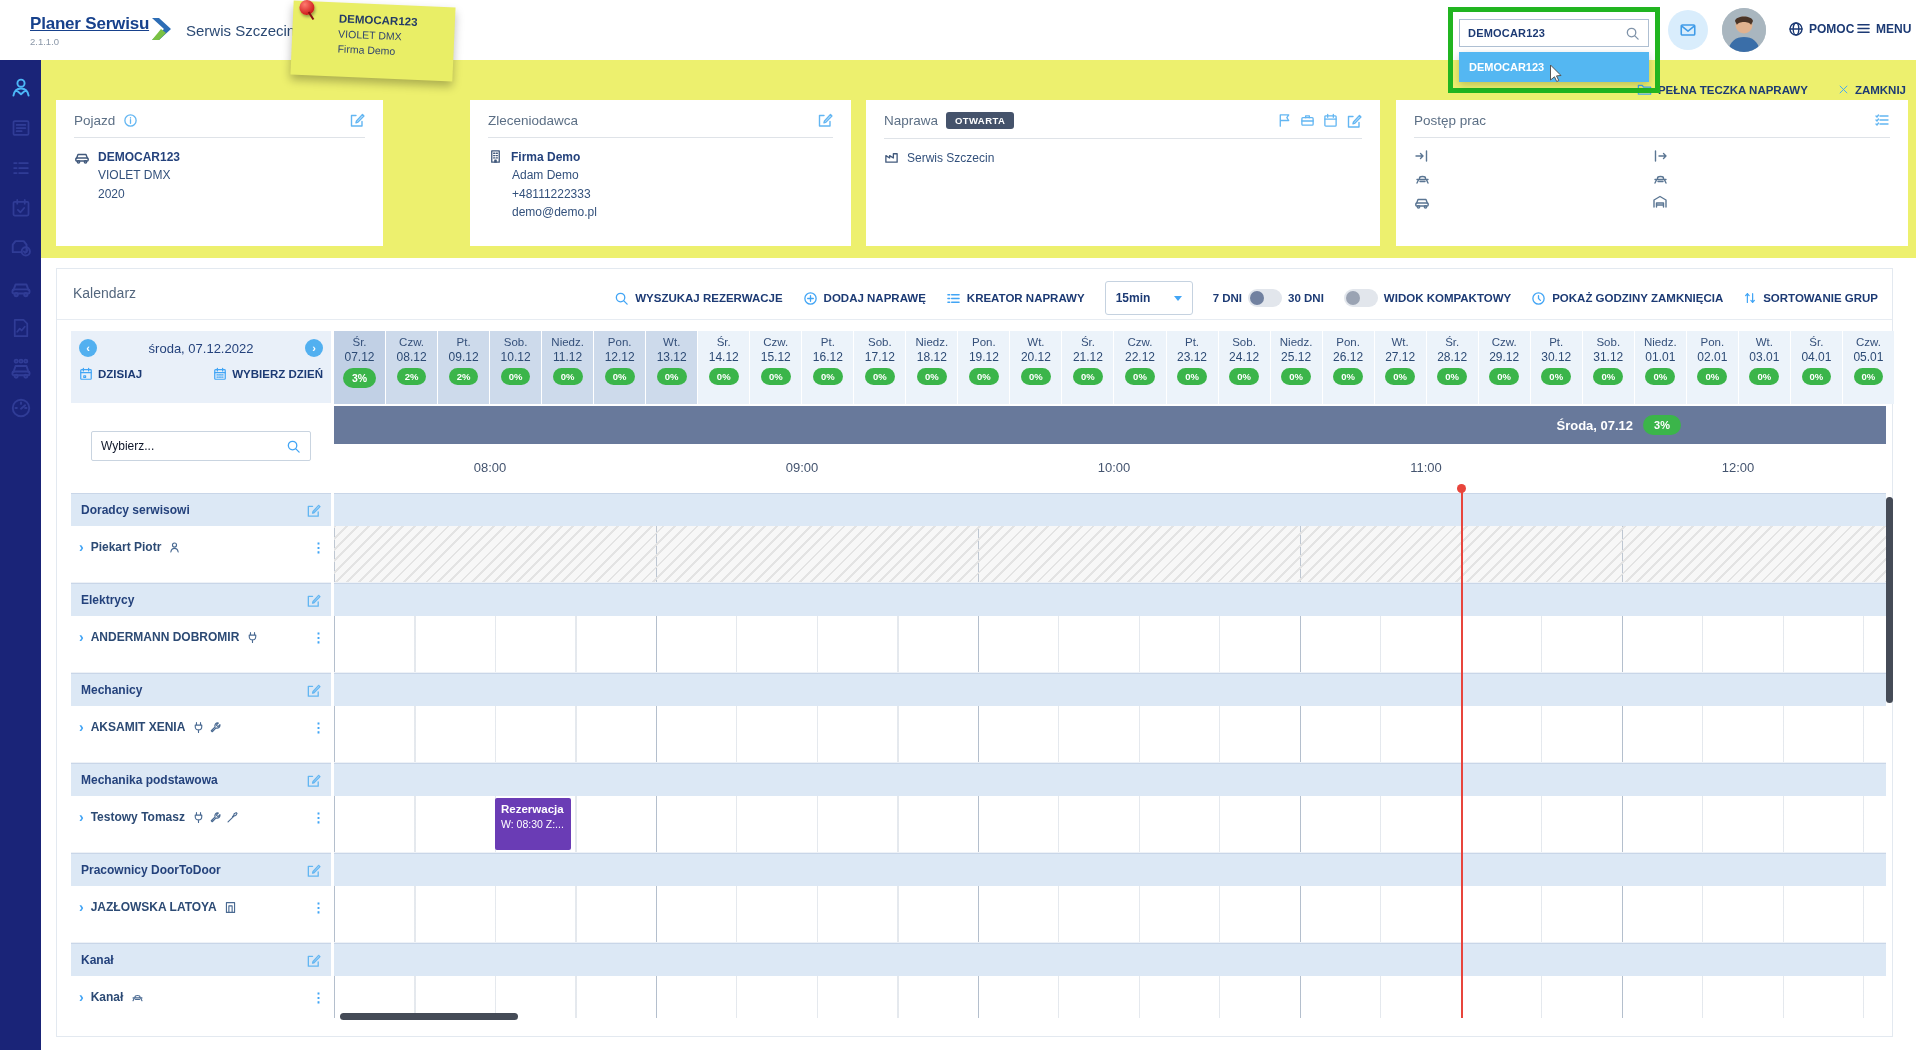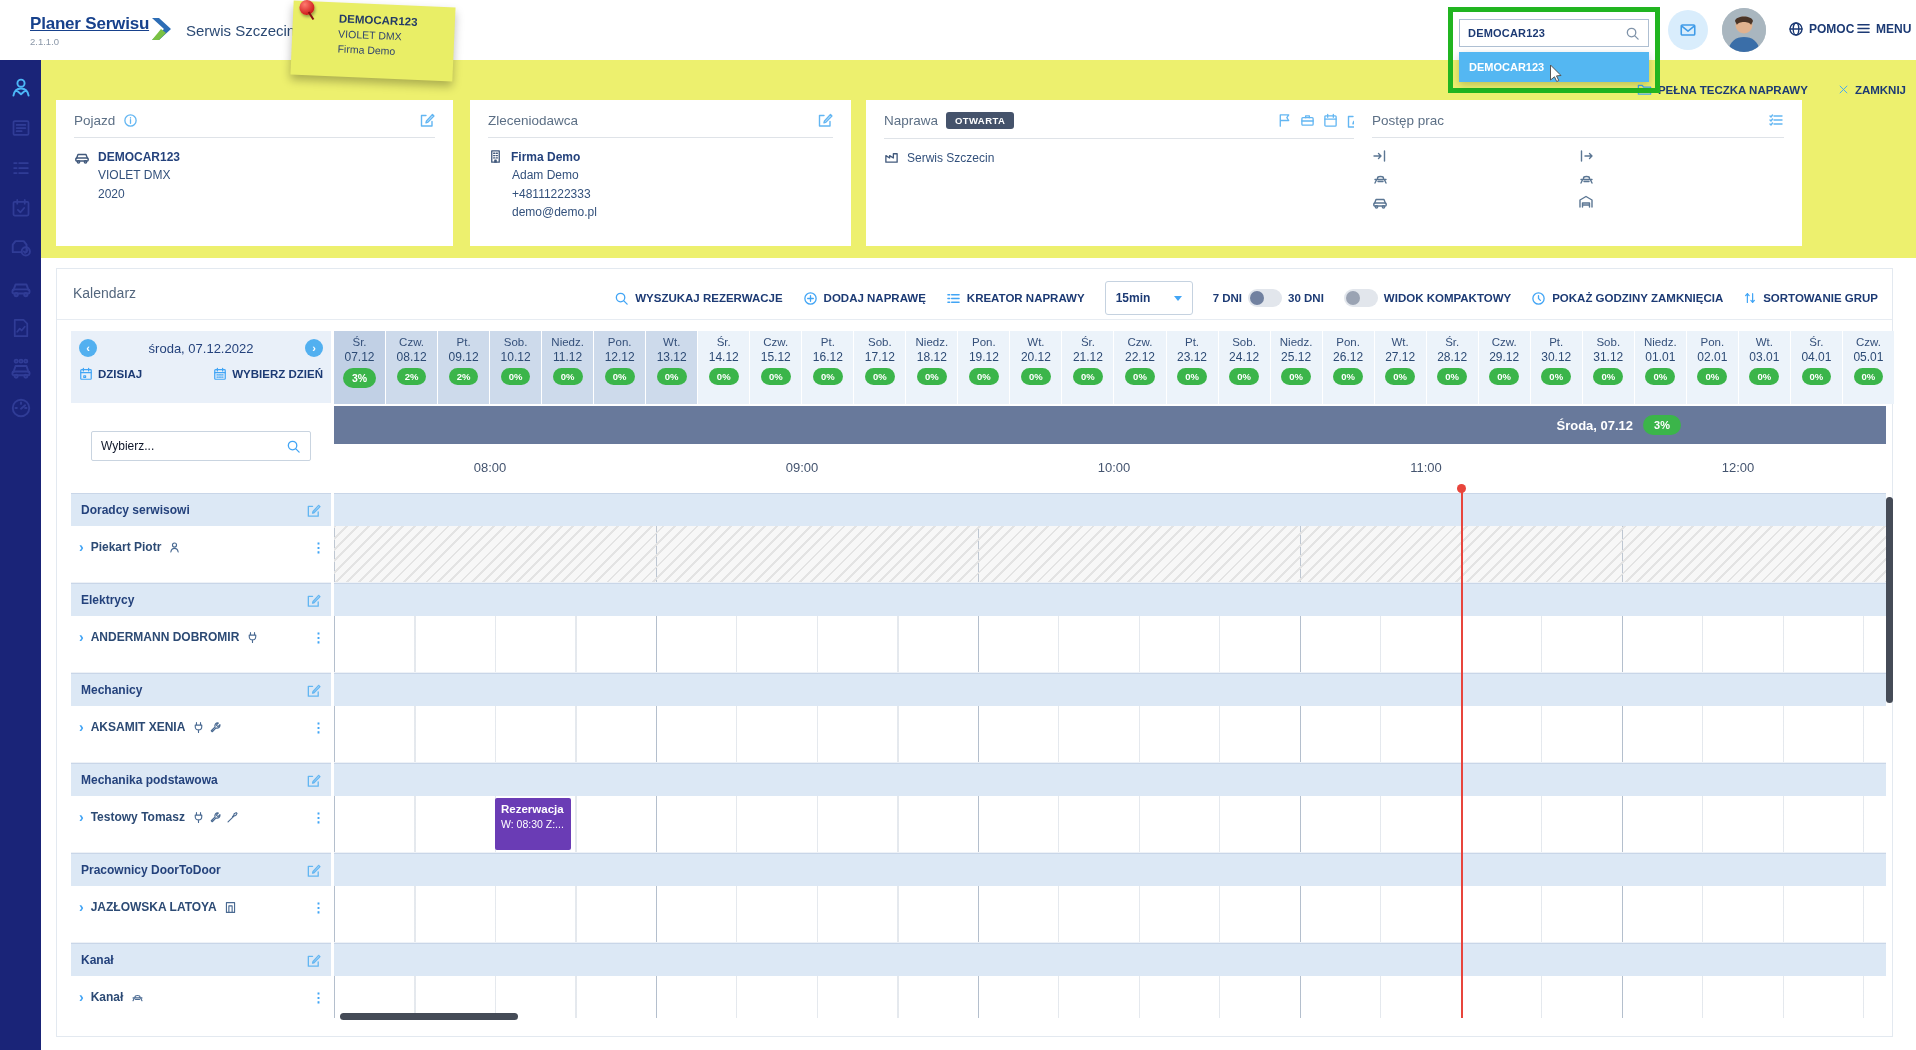--- a/index.html
+++ b/index.html
@@ -308,21 +308,21 @@
     <div class="blink">
       <span class="bic">
         <svg class="ic" width="11" height="11" viewBox="0 0 16 16">
             <path d="M3 3l10 10M13 3L3 13"></path>
           </svg>
       </span>
       <span>ZAMKNIJ</span>
     </div>
   </div>
 
-  <div class="card" style="left:15px; width:397px">
+  <div class="card" style="left:15px; width:327px">
     <div class="cardtitle">
       <span>Pojazd</span>
       <span class="tico">
         <svg class="ic" width="15" height="15" viewBox="0 0 16 16">
             <circle cx="8" cy="8" r="6"></circle>
             <path d="M8 7.2V11M8 5v.4"></path>
           </svg>
       </span>
       <span class="spacer"></span>
       <span class="tico">
@@ -407,21 +407,21 @@
     <div class="cardrow">
       <span class="lead">
         <svg class="ic" width="15" height="15" viewBox="0 0 16 16">
             <path d="M2 13V6l4 2.5V6l4 2.5V4h4v9z"></path>
           </svg>
       </span>
       <span>Serwis Szczecin</span>
     </div>
   </div>
 
-  <div class="card" style="left:1313px; width:448px">
+  <div class="card" style="left:1355px; width:512px">
     <div class="cardtitle">
       <span>Postęp prac</span>
       <span class="spacer"></span>
       <span class="tico">
         <svg class="ic" width="16" height="16" viewBox="0 0 16 16">
             <path d="M6 4h8M6 8h8M6 12h8M2 4l1 1 1.5-2M2 8l1 1 1.5-2M2 12l1 1 1.5-2"></path>
           </svg>
       </span>
     </div>
     <div class="carddiv"></div>

